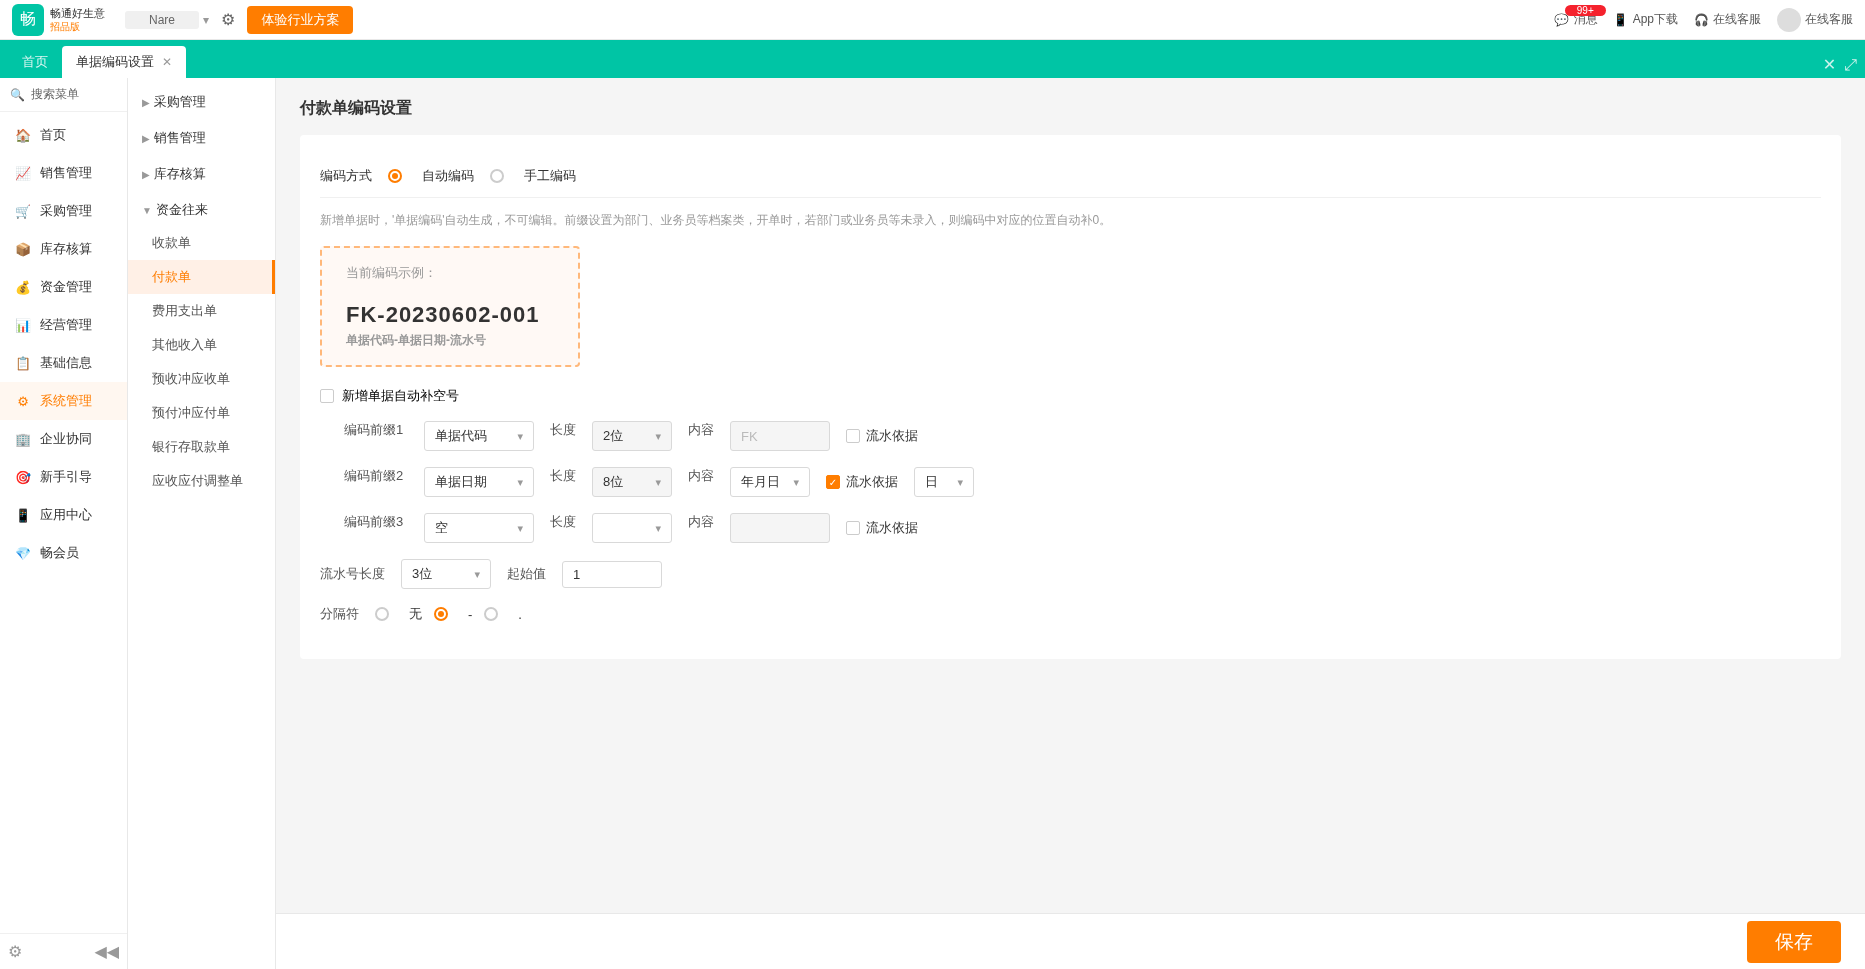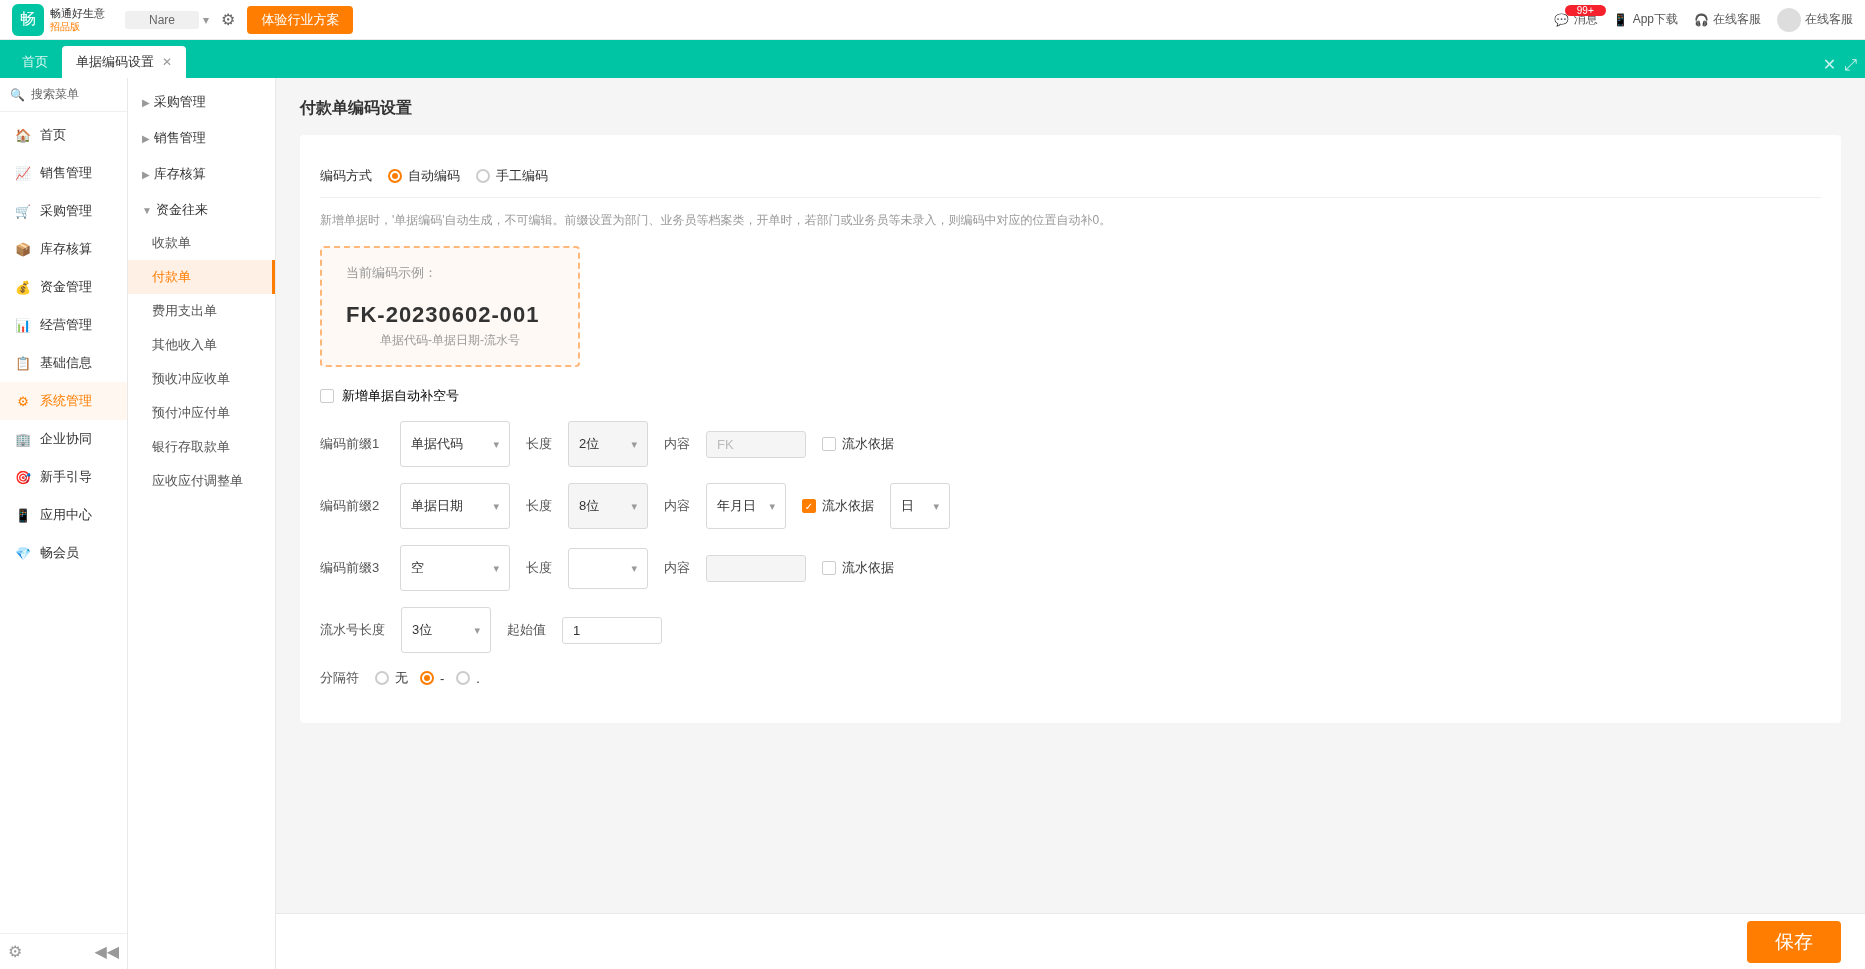--- a/index.html
+++ b/index.html
@@ -53,42 +53,42 @@
 
     
     .content { flex: 1; overflow-y: auto; padding: 20px 24px; background: #f5f5f5; }
     .page-title { font-size: 16px; font-weight: 600; color: #333; margin-bottom: 16px; }
 
     
     .settings-card { background: #fff; border-radius: 4px; padding: 20px; }
     .encoding-method { display: flex; align-items: center; gap: 16px; padding: 12px 0; border-bottom: 1px solid #f0f0f0; margin-bottom: 12px; }
     .encoding-method-label { color: #333; font-size: 13px; font-weight: 500; }
     .radio-group { display: flex; align-items: center; gap: 16px; }
-    .radio-item { display: flex; align-items: center; gap: 6px; cursor: pointer; color: #333; font-size: 13px; }
+    .radio-item { display: flex; align-items: center; gap: 20px; cursor: pointer; color: #333; font-size: 13px; }
     .radio-circle { width: 14px; height: 14px; border-radius: 50%; border: 2px solid #ccc; display: flex; align-items: center; justify-content: center; flex-shrink: 0; }
     .radio-circle.checked { border-color: #ff7d00; }
     .radio-circle.checked::after { content: ''; width: 6px; height: 6px; border-radius: 50%; background: #ff7d00; display: block; }
 
     .hint-text { font-size: 12px; color: #999; margin-bottom: 16px; line-height: 1.7; }
 
     
     .preview-box { border: 2px dashed #ffb87a; background: #fff9f5; border-radius: 4px; padding: 16px 24px; display: inline-block; margin-bottom: 20px; min-width: 260px; }
     .preview-code { font-size: 22px; font-weight: 700; color: #333; letter-spacing: 1px; }
-    .preview-desc { font-size: 12px; color: #999; text-align: center; margin-top: 4px; }
+    .preview-desc { font-size: 12px; color: #999; margin-top: 4px; font-weight: bold; }
 
     
     .checkbox-row { display: flex; align-items: center; gap: 8px; margin-bottom: 16px; }
     .check-box { width: 14px; height: 14px; border: 1px solid #ccc; border-radius: 2px; display: flex; align-items: center; justify-content: center; cursor: pointer; flex-shrink: 0; }
     .check-box.checked { background: #ff7d00; border-color: #ff7d00; color: white; font-size: 10px; }
     .check-box.checked::after { content: '✓'; font-size: 10px; color: white; }
 
     
-    .form-row { display: flex; align-items: center; gap: 16px; margin-bottom: 16px; }
+    .form-row { display: flex; gap: 16px; margin-bottom: 16px; margin-left: 24px; }
     .form-label { color: #555; font-size: 13px; width: 64px; flex-shrink: 0; }
-    .form-select { display: flex; align-items: center; border: 1px solid #d9d9d9; border-radius: 3px; padding: 13px 10px; background: #fff; cursor: pointer; min-width: 100px; font-size: 13px; color: #333; gap: 4px; }
+    .form-select { display: flex; align-items: center; border: 1px solid #d9d9d9; border-radius: 3px; padding: 5px 10px; background: #fff; cursor: pointer; min-width: 100px; font-size: 13px; color: #333; gap: 4px; }
     .form-select .arrow { color: #999; margin-left: auto; font-size: 11px; }
     .form-input { border: 1px solid #d9d9d9; border-radius: 3px; padding: 5px 10px; background: #fff; min-width: 100px; font-size: 13px; color: #333; outline: none; }
     .form-input.disabled { background: #f5f5f5; color: #bbb; }
     .len-label { color: #555; font-size: 13px; }
     .content-label { color: #555; font-size: 13px; }
     .watermark-checkbox { display: flex; align-items: center; gap: 6px; font-size: 13px; color: #333; }
     .watermark-checkbox .check-box { }
 
     
     .serial-row { display: flex; align-items: center; gap: 16px; margin-bottom: 16px; }

